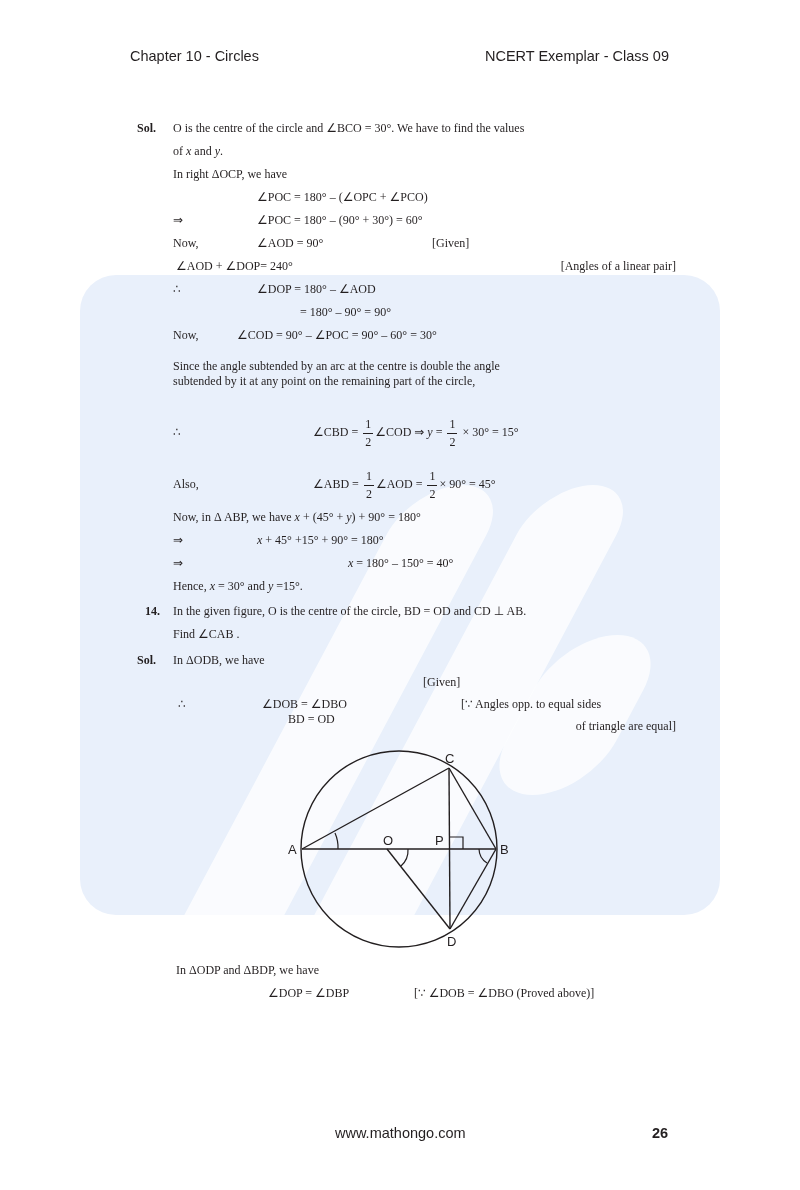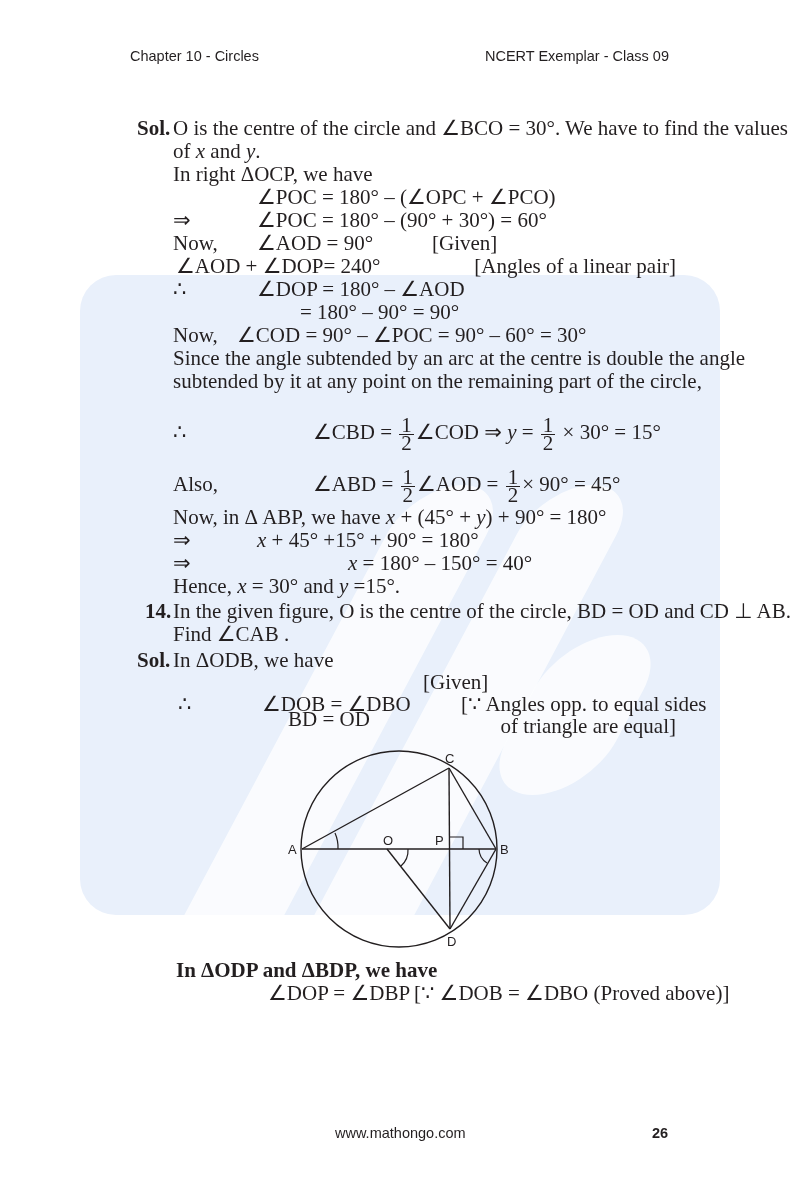--- a/index.html
+++ b/index.html
@@ -1,21 +1,21 @@
 <!DOCTYPE html>
 <html><head>
 <meta charset="utf-8">
 <style>
   html, body { margin:0; padding:0; background:#ffffff; }
   body { width:800px; height:1190px; position:relative; overflow:hidden; font-family:"Liberation Serif", serif; color:#231f20; }
   .watermark-box { position:absolute; left:80px; top:275px; width:640px; height:640px; background:#e9f0fb; border-radius:36px; }
   .wm-stripe { position:absolute; background:#ffffff; opacity:0.75; border-radius:60px; transform:skewX(-28deg); }
   .header { position:absolute; top:48px; font-family:"Liberation Sans", sans-serif; font-size:14.5px; color:#231f20; }
   .footer { position:absolute; top:1125px; font-family:"Liberation Sans", sans-serif; font-size:14.5px; color:#231f20; }
-  .line { position:absolute; font-size:21px; white-space:nowrap; line-height:20px; }
+  .line { position:absolute; font-size:12px; white-space:nowrap; line-height:20px; }
   .b { font-weight:bold; }
   .i { font-style:italic; }
   .frac { display:inline-block; vertical-align:middle; text-align:center; line-height:17px; margin:0 2px; }
   .frac span { display:block; }
   .frac .num { border-bottom:1px solid #231f20; padding:0 2px; }
   svg text { font-family:"Liberation Sans", sans-serif; font-size:13px; fill:#231f20; }
 </style>
 </head>
 <body>
 
@@ -40,21 +40,21 @@
 <div class="line" style="left:173px;top:233px;">Now,</div>
 <div class="line" style="left:257px;top:233px;">∠AOD =  90°</div>
 <div class="line" style="left:432px;top:233px;">[Given]</div>
 <div class="line" style="left:176px;top:256px;">∠AOD + ∠DOP= 240°</div>
 <div class="line" style="right:124px;top:256px;">[Angles of a linear pair]</div>
 <div class="line" style="left:173px;top:279px;">∴</div>
 <div class="line" style="left:257px;top:279px;">∠DOP =  180° – ∠AOD</div>
 <div class="line" style="left:300px;top:302px;">=  180° – 90° = 90°</div>
 <div class="line" style="left:173px;top:325px;">Now,</div>
 <div class="line" style="left:237px;top:325px;">∠COD =  90° – ∠POC = 90° – 60° = 30°</div>
-<div class="line" style="left:173px;top:348px;text-align:center;">Since the angle subtended by an arc at the centre is double the angle</div>
+<div class="line" style="left:173px;top:356px;text-align:center;">Since the angle subtended by an arc at the centre is double the angle</div>
 <div class="line" style="left:173px;top:371px;">subtended by it at any point on the remaining part of the circle,</div>
 
 <div class="line" style="left:173px;top:422px;">∴</div>
 <div class="line" style="left:313px;top:412px;line-height:40px;">
   <span>∠CBD = </span><span class="frac"><span class="num">1</span><span>2</span></span><span>∠COD ⇒ </span><span class="i">y</span><span> = </span><span class="frac"><span class="num">1</span><span>2</span></span><span> × 30° = 15°</span>
 </div>
 
 <div class="line" style="left:173px;top:474px;">Also,</div>
 <div class="line" style="left:313px;top:464px;line-height:40px;">
   <span>∠ABD = </span><span class="frac"><span class="num">1</span><span>2</span></span><span>∠AOD = </span><span class="frac"><span class="num">1</span><span>2</span></span><span>× 90° = 45°</span>
@@ -109,18 +109,18 @@
   <path d="M128,104 A21,21 0 0 1 121,121" fill="none" stroke="#231f20" stroke-width="1.2"></path>
   <path d="M199,104 A17,17 0 0 0 207,118" fill="none" stroke="#231f20" stroke-width="1.2"></path>
   <text x="8" y="109">A</text>
   <text x="220" y="109">B</text>
   <text x="165" y="18">C</text>
   <text x="167" y="201">D</text>
   <text x="103" y="100">O</text>
   <text x="155" y="100">P</text>
 </svg>
 
-<div class="line" style="left:176px;top:960px;font-weight:bold;">In ΔODP and ΔBDP, we have</div>
+<div class="line" style="left:176px;top:960px;">In ΔODP and ΔBDP, we have</div>
 <div class="line" style="left:268px;top:983px;">∠DOP =  ∠DBP</div>
 <div class="line" style="left:414px;top:983px;">[∵ ∠DOB = ∠DBO (Proved above)]</div>
 
 <div class="footer" style="left:335px;">www.mathongo.com</div>
 <div class="footer" style="left:652px;font-weight:bold;">26</div>
 
 </body></html>

